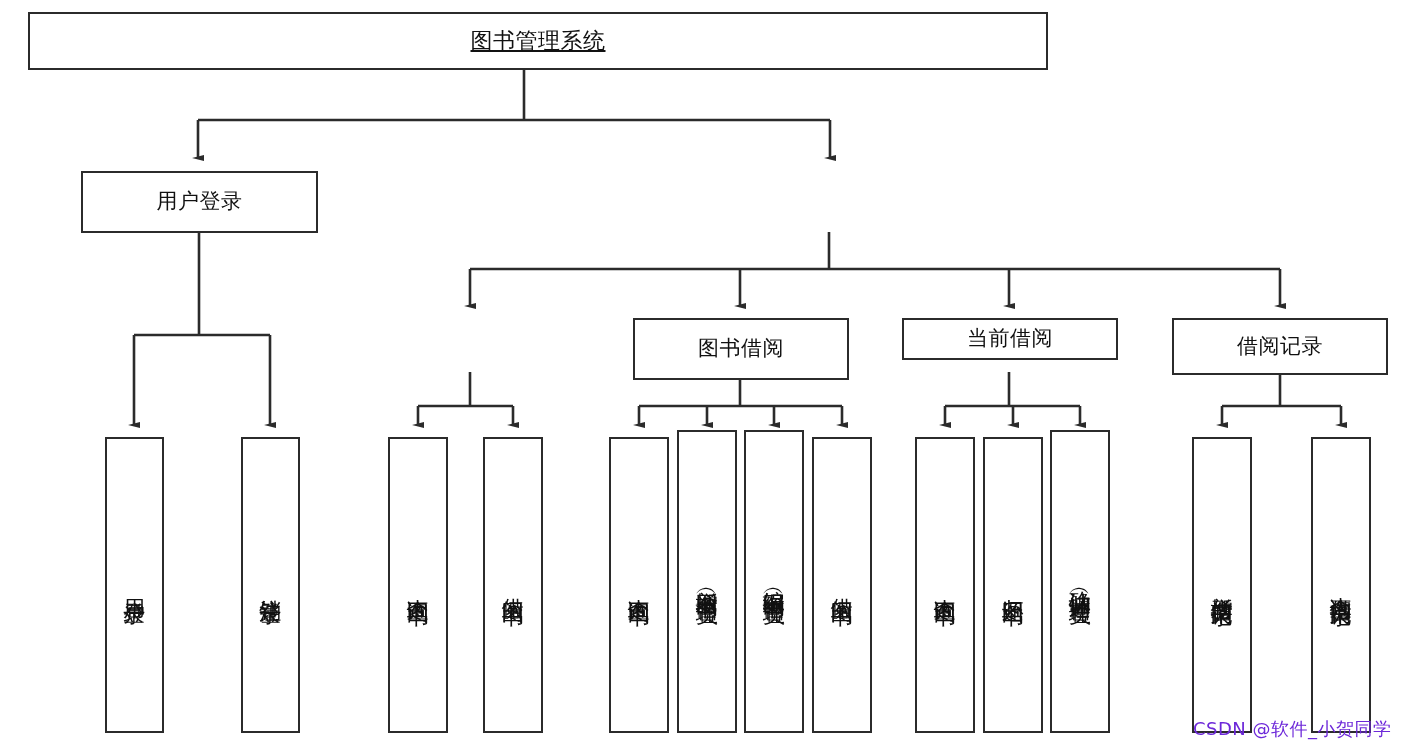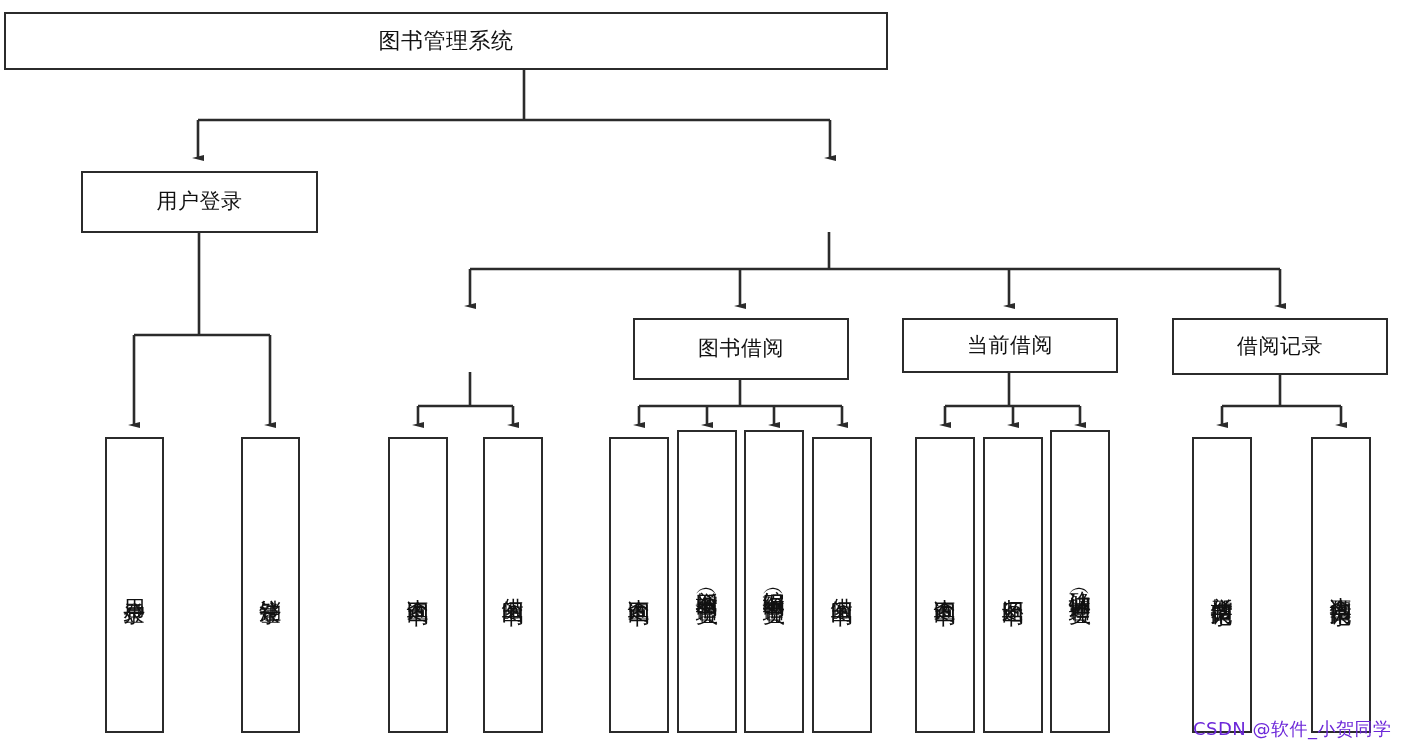--- a/index.html
+++ b/index.html
@@ -121,32 +121,32 @@
       <path d="M1013,406 L1013,425" marker-end="url(#arrow)"></path>
       <path d="M1080,406 L1080,425" marker-end="url(#arrow)"></path>
 
       <path d="M1280,375 L1280,406"></path>
       <path d="M1222,406 L1341,406"></path>
       <path d="M1222,406 L1222,425" marker-end="url(#arrow)"></path>
       <path d="M1341,406 L1341,425" marker-end="url(#arrow)"></path>
     </g>
   </svg>
 
-  <div class="node horiz root" style="left:4px; top:12px; width:884px; height:58px;">
+  <div class="node horiz root" style="left:28px; top:12px; width:1020px; height:58px;text-decoration:underline;">
     <span class="label">图书管理系统</span>
   </div>
 
   <div class="node horiz" style="left:81px; top:171px; width:237px; height:62px;">
     <span class="label">用户登录</span>
   </div>
 
   <div class="node horiz" style="left:633px; top:318px; width:216px; height:62px;">
     <span class="label">图书借阅</span>
   </div>
-  <div class="node horiz" style="left:902px; top:318px; width:216px; height:55px;">
+  <div class="node horiz" style="left:902px; top:318px; width:216px; height:42px;">
     <span class="label">当前借阅</span>
   </div>
   <div class="node horiz" style="left:1172px; top:318px; width:216px; height:57px;justify-content:center;">
     <span class="label">借阅记录</span>
   </div>
 
   <div class="node vert" style="left:105px; top:437px; width:59px; height:296px;">
     <span class="label">用户登录</span>
   </div>
   <div class="node vert" style="left:241px; top:437px; width:59px; height:296px;">

